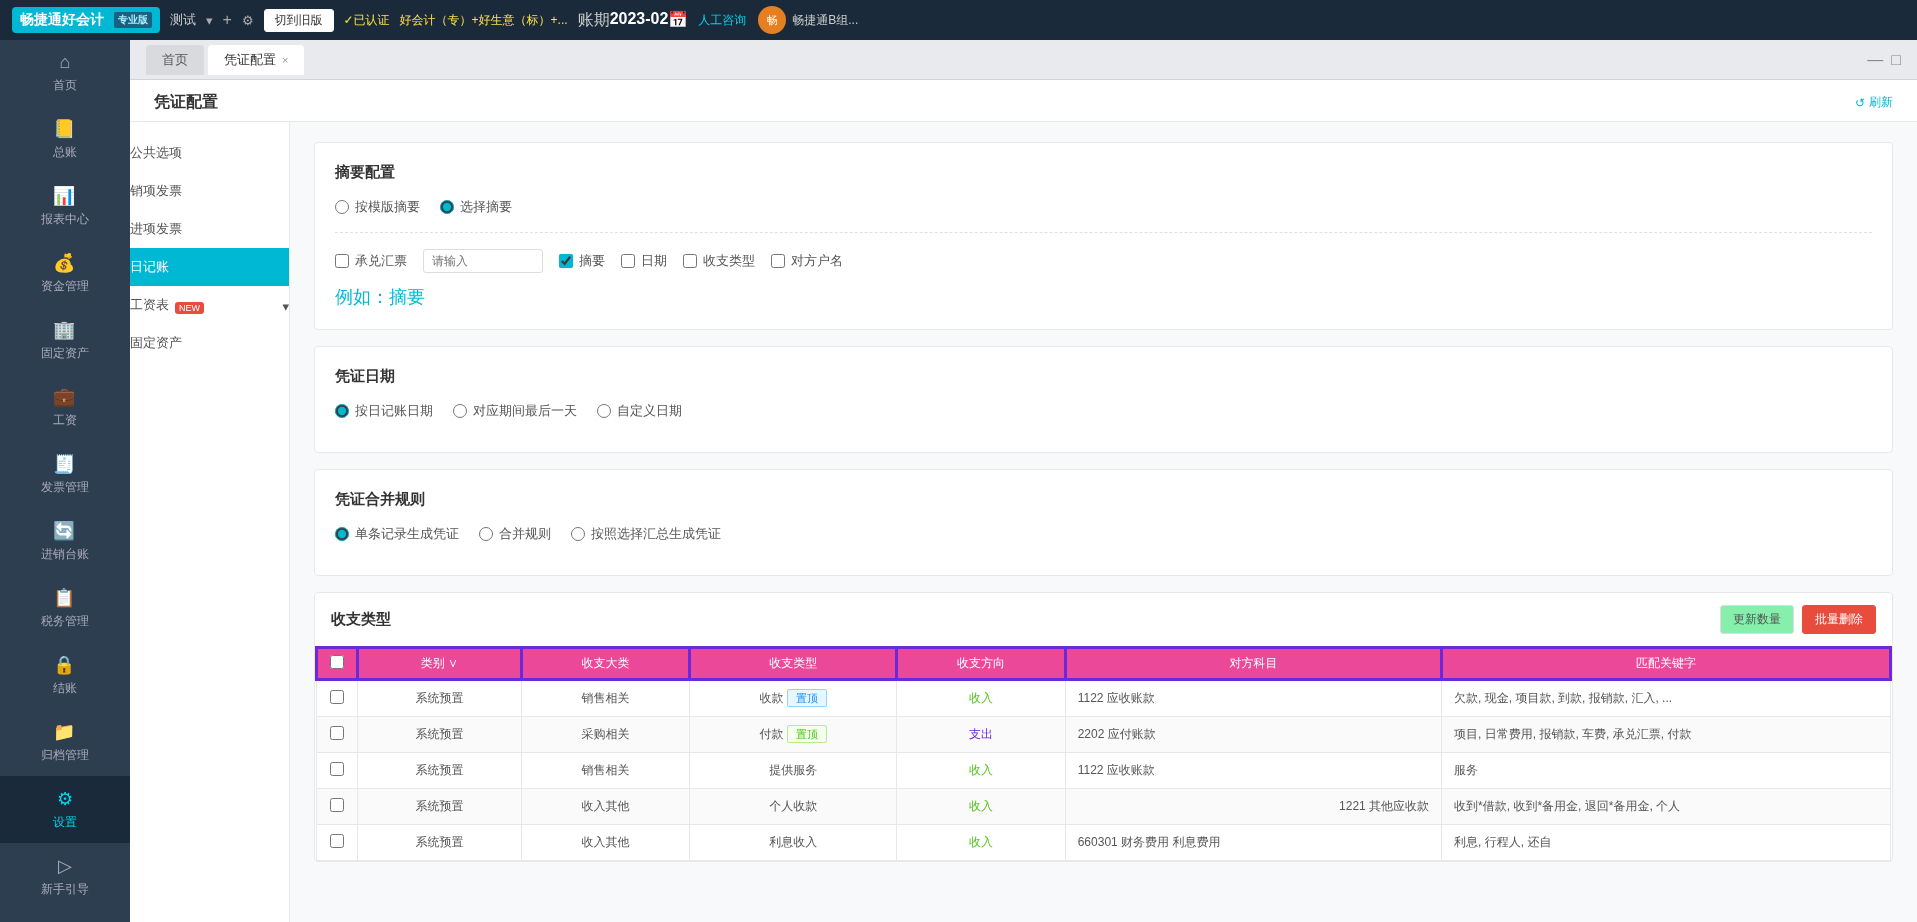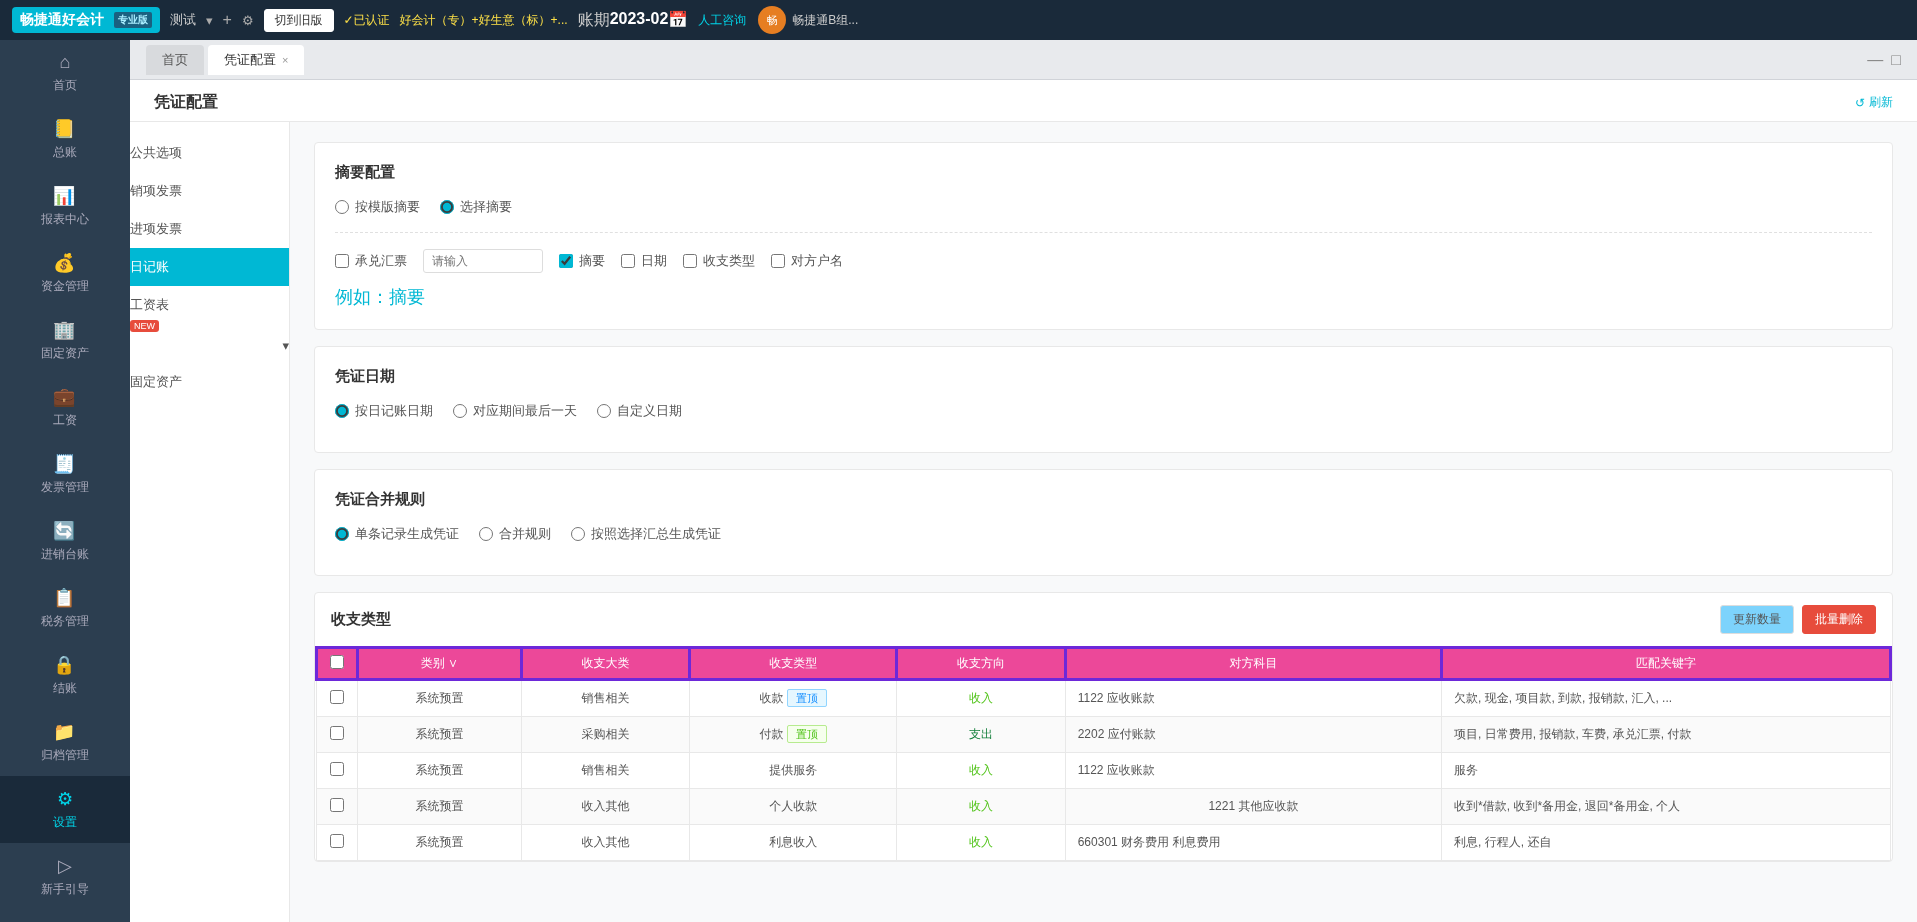--- a/index.html
+++ b/index.html
@@ -71,21 +71,21 @@
     .checkbox-input { width: 14px; height: 14px; accent-color: #00b8d4; cursor: pointer; }
 
     .example-text { color: #00b8d4; font-size: 18px; }
     .text-input { border: 1px solid #ddd; border-radius: 3px; padding: 4px 8px; font-size: 12px; color: #999; width: 120px; outline: none; }
 
     
     .table-section { background: #fff; border-radius: 4px; padding: 0; border: 1px solid #e8e8e8; overflow: hidden; }
     .table-header-bar { display: flex; align-items: center; justify-content: space-between; padding: 12px 16px; }
     .table-title { font-size: 15px; font-weight: bold; color: #333; }
     .table-actions { display: flex; gap: 8px; }
-    .table-action-btn { border: 1px solid #ddd; background: #7dd3fc; padding: 5px 12px; border-radius: 3px; font-size: 12px; cursor: pointer; color: #555; }
+    .table-action-btn { border: 1px solid #ddd; background: #86efac; padding: 5px 12px; border-radius: 3px; font-size: 12px; cursor: pointer; color: #555; }
     .table-action-btn.danger { background: #e74c3c; color: #fff; border-color: #e74c3c; }
 
     
     .data-table { width: 100%; border-collapse: collapse; font-size: 12px; }
     .data-table th { background: #ec4899; color: #fff; padding: 6px 12px; text-align: center; border: 3px solid #6d28d9; font-weight: 500; }
     .data-table td { padding: 9px 12px; border: 1px solid #e8e8e8; text-align: center; color: #555; }
     .data-table tr:nth-child(even) td { background: #fafafa; }
     .tag-blue { background: #e6f7ff; color: #1890ff; border: 1px solid #91d5ff; padding: 2px 8px; border-radius: 2px; font-size: 11px; }
     .tag-green { background: #f6ffed; color: #52c41a; border: 1px solid #b7eb8f; padding: 2px 8px; border-radius: 2px; font-size: 11px; }
     .ellipsis-text { max-width: 200px; overflow: hidden; text-overflow: ellipsis; white-space: nowrap; text-align: left; }
@@ -221,21 +221,21 @@
           </div>
           <div class="left-nav-item">
             <span>销项发票</span>
           </div>
           <div class="left-nav-item">
             <span>进项发票</span>
           </div>
           <div class="left-nav-item active">
             <span>日记账</span>
           </div>
-          <div class="left-nav-item" style="display:flex;align-items:flex-start;justify-content:space-between;flex-direction:column;">
+          <div class="left-nav-item" style="display:flex;align-items:flex-end;justify-content:space-between;">
             <span>工资表</span>
             <span class="new-badge">NEW</span>
             <span style="margin-left:auto;">▾</span>
           </div>
           <div class="left-nav-item">
             <span>固定资产</span>
           </div>
         </div>
 
         <div class="right-content">
@@ -345,40 +345,40 @@
                     <td><span>收款</span> <span class="tag-blue">置顶</span></td>
                     <td style="color: rgb(82, 196, 26);">收入</td>
                     <td style="text-align: left;">1122 应收账款</td>
                     <td class="ellipsis-text" style="text-align: left;">欠款, 现金, 项目款, 到款, 报销款, 汇入, ...</td>
                   </tr>
                   <tr>
                     <td><input type="checkbox" style="width: 14px; height: 14px;"></td>
                     <td>系统预置</td>
                     <td>采购相关</td>
                     <td><span>付款</span> <span class="tag-green">置顶</span></td>
-                    <td style="color: #15803d;">支出</td>
+                    <td style="color: #6d28d9;">支出</td>
                     <td style="text-align: left;">2202 应付账款</td>
                     <td class="ellipsis-text" style="text-align: left;">项目, 日常费用, 报销款, 车费, 承兑汇票, 付款</td>
                   </tr>
                   <tr>
                     <td><input type="checkbox" style="width: 14px; height: 14px;"></td>
                     <td>系统预置</td>
                     <td>销售相关</td>
                     <td>提供服务</td>
                     <td style="color: rgb(82, 196, 26);">收入</td>
                     <td style="text-align: left;">1122 应收账款</td>
                     <td class="ellipsis-text" style="text-align: left;">服务</td>
                   </tr>
                   <tr>
                     <td><input type="checkbox" style="width: 14px; height: 14px;"></td>
                     <td>系统预置</td>
                     <td>收入其他</td>
                     <td>个人收款</td>
                     <td style="color: rgb(82, 196, 26);">收入</td>
-                    <td style="text-align: center;">1221 其他应收款</td>
+                    <td style="text-align: right;">1221 其他应收款</td>
                     <td class="ellipsis-text" style="text-align: left;">收到*借款, 收到*备用金, 退回*备用金, 个人</td>
                   </tr>
                   <tr>
                     <td><input type="checkbox" style="width: 14px; height: 14px;"></td>
                     <td>系统预置</td>
                     <td>收入其他</td>
                     <td>利息收入</td>
                     <td style="color: rgb(82, 196, 26);">收入</td>
                     <td style="text-align: left;">660301 财务费用 利息费用</td>
                     <td class="ellipsis-text" style="text-align: left;">利息, 行程人, 还自</td>

